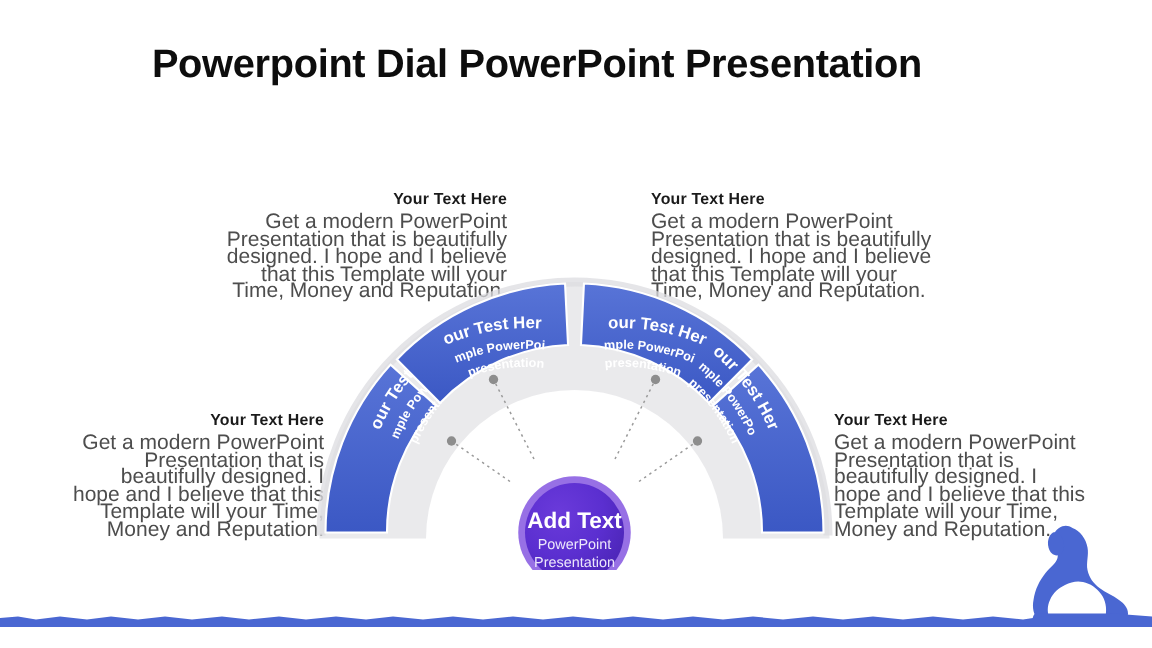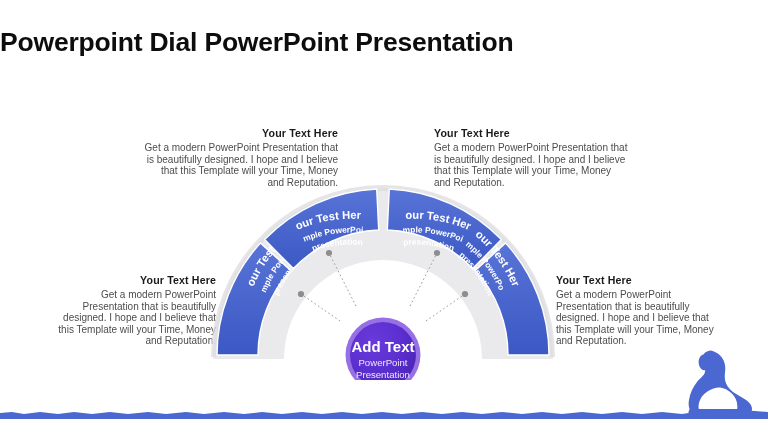--- a/index.html
+++ b/index.html
@@ -15,38 +15,39 @@
   #slide {
     position: absolute;
     left: 0; top: 0;
     width: 768px; height: 432px;
     background: #ffffff;
   }
   #slide-title {
     position: absolute;
     left: 0; top: 27px;
     width: 716px;
+    text-align: center;
     font-size: 26.5px;
     font-weight: bold;
     color: #0d0d0d;
     letter-spacing: -0.2px;
     white-space: nowrap;
   }
   .callout {
     position: absolute;
   }
   .callout-title {
     font-size: 10.6px;
     font-weight: bold;
     color: #1a1a1a;
     margin: 15px 0 3px 0;
     letter-spacing: 0.15px;
   }
   .callout-body {
-    font-size: 10px;
+    font-size: 14px;
     line-height: 11.6px;
     color: #4d4d4d;
     margin: 0;
   }
   .ta-right { text-align: right; }
   .ta-left  { text-align: left; }
 
   #callout-tl { left: 143px; top: 112px; width: 195px; }
   #callout-tr { left: 434px; top: 112px; width: 195px; }
   #callout-bl { left: 48px;  top: 259px; width: 168px; }

